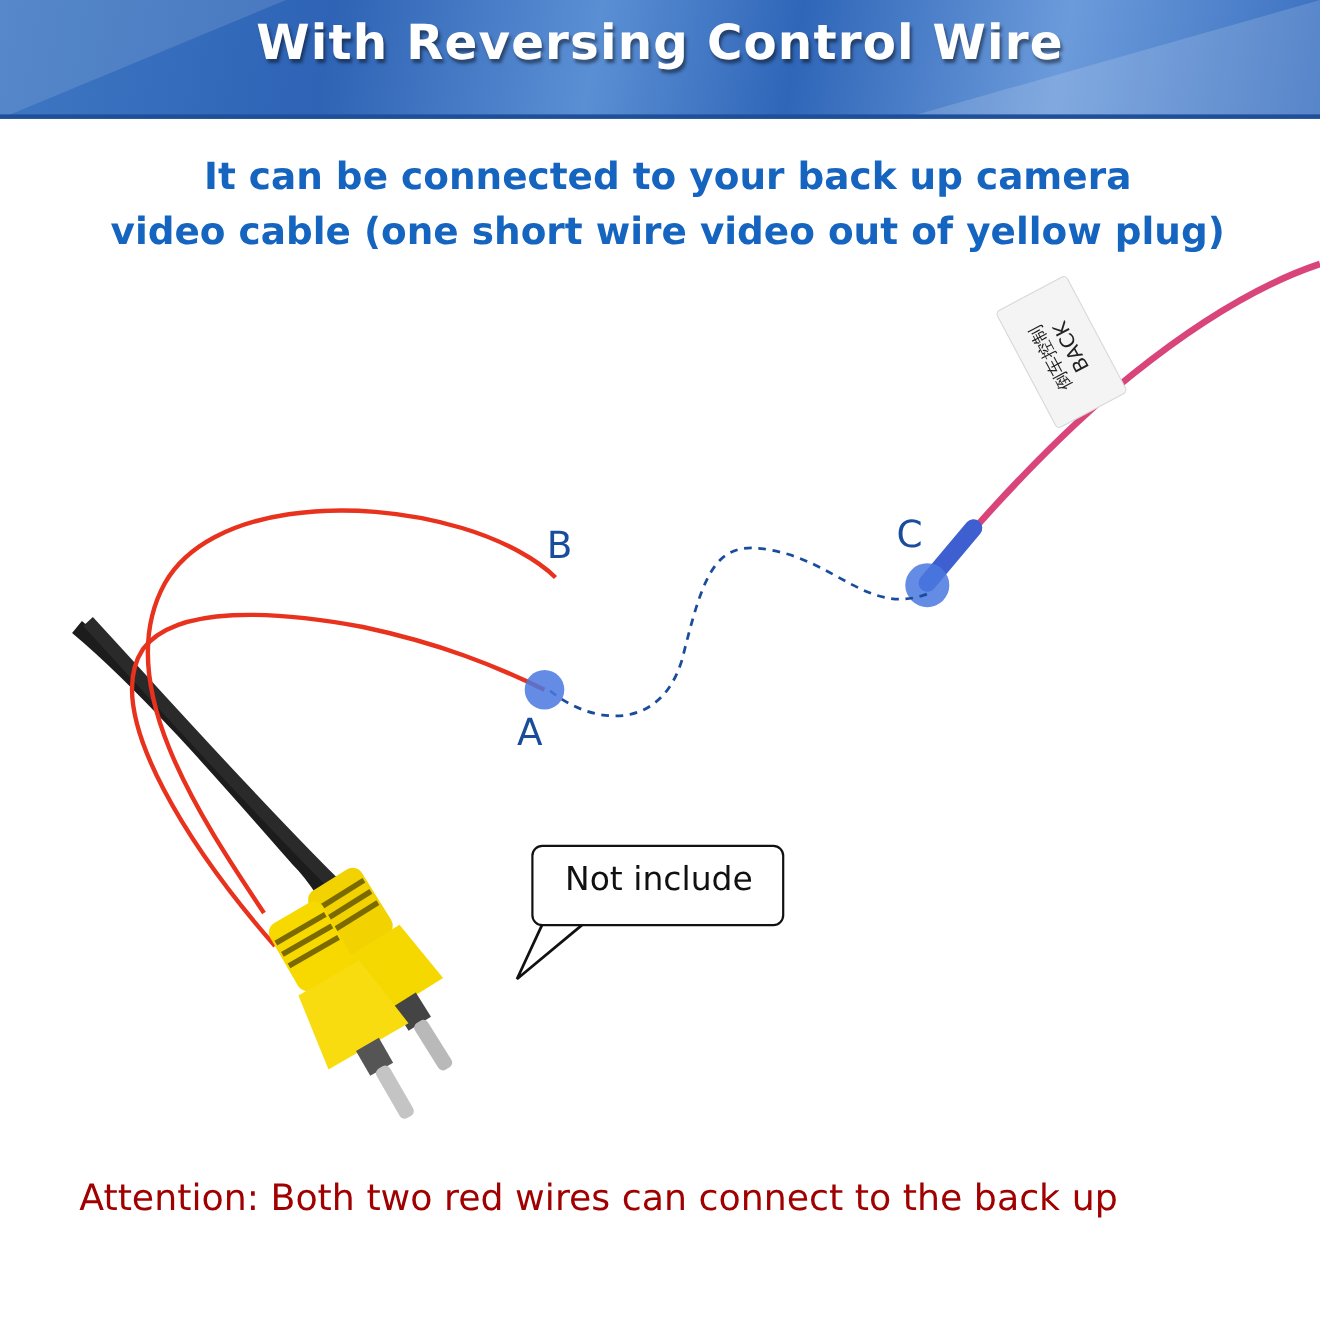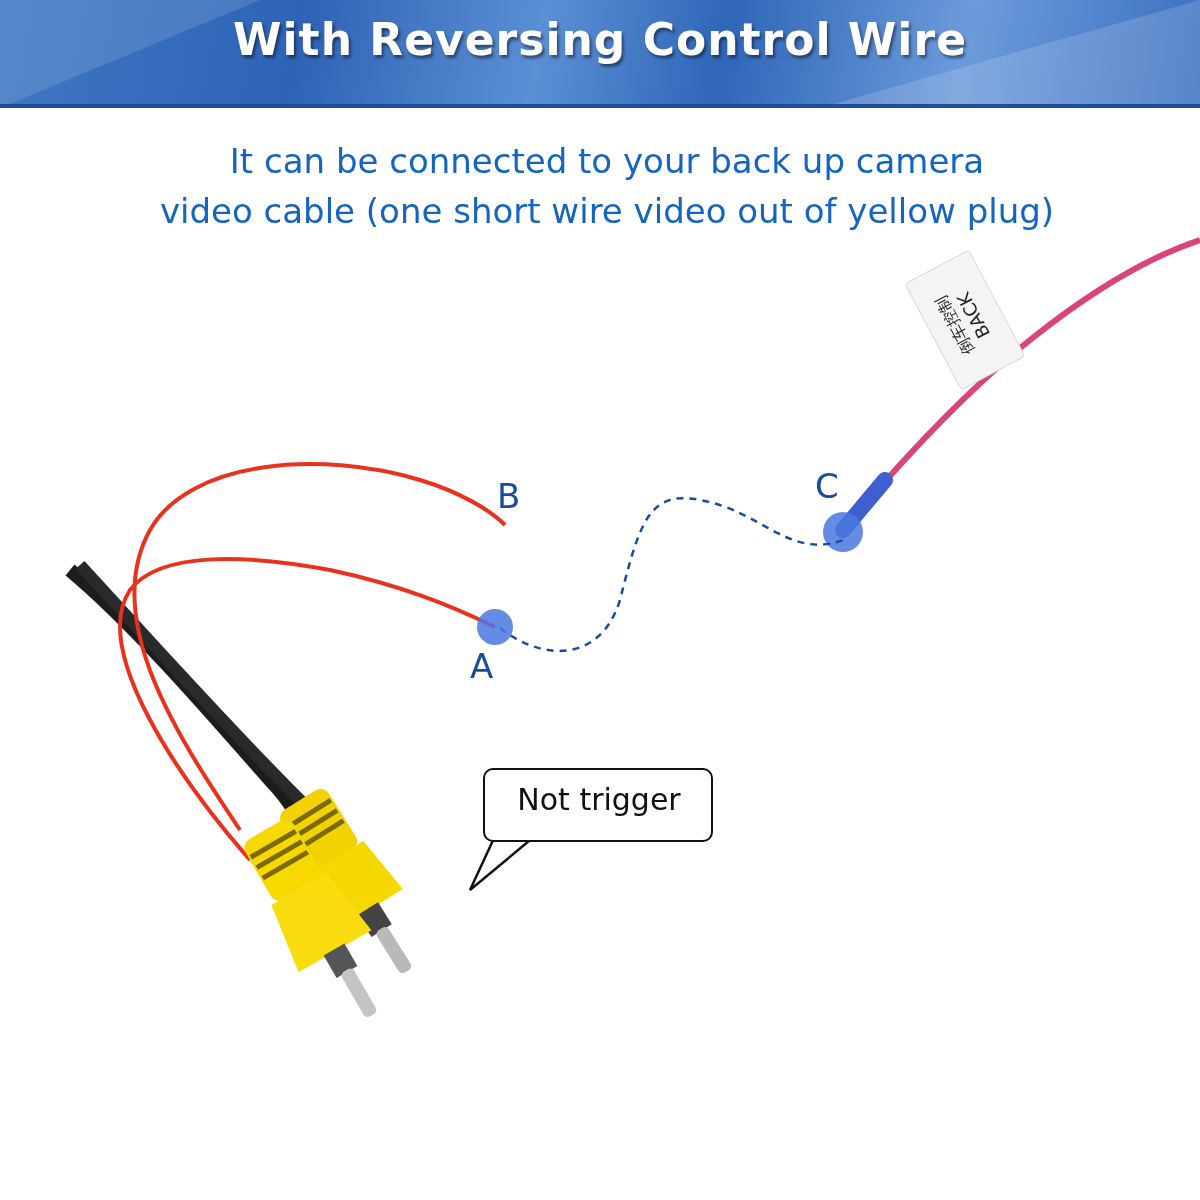--- a/index.html
+++ b/index.html
@@ -4,21 +4,21 @@
 <style>
   html,body{margin:0;padding:0;background:#fff;}
   body{width:1200px;height:1200px;position:relative;overflow:hidden;font-family:"DejaVu Sans",sans-serif;}
   .banner{position:absolute;left:0;top:0;width:1200px;height:108px;
     background:linear-gradient(100deg,#3f78c4 0%,#2e63b5 25%,#5b8fd4 45%,#2f66b8 60%,#6c9bdb 80%,#3a70c0 100%);}
   .banner-shard1{position:absolute;left:0;top:0;width:0;height:0;border-left:260px solid rgba(255,255,255,0.12);border-bottom:108px solid transparent;}
   .banner-shard2{position:absolute;left:820px;top:0;width:0;height:0;border-right:380px solid rgba(255,255,255,0.15);border-top:108px solid transparent;}
   .banner-line{position:absolute;left:0;top:104px;width:1200px;height:4px;background:#1f4f99;}
   .banner-title{position:absolute;left:0;top:14px;width:1200px;text-align:center;color:#fff;font-family:"DejaVu Sans",sans-serif;font-weight:bold;font-size:44px;letter-spacing:1px;text-shadow:2px 3px 3px rgba(0,0,0,0.45);}
   .subtitle{position:absolute;top:136px;left:0;width:1200px;text-align:center;color:#1565c0;font-family:"DejaVu Sans",sans-serif;font-size:34px;line-height:50px;}
-  .subtitle .l1{padding-left:14px;display:block;}
+  .subtitle .l1{padding-left:14px;display:block;font-weight:bold;}
   .attention{position:absolute;top:1062px;left:72px;width:1100px;color:#a00000;font-family:"DejaVu Sans",sans-serif;font-size:33px;line-height:54px;}
   .bubble{position:absolute;left:483px;top:768px;width:226px;height:70px;border:2.5px solid #111;border-radius:10px;background:#fff;}
   .bubble-text{position:absolute;left:483px;top:782px;width:232px;text-align:center;font-family:"DejaVu Sans",sans-serif;font-size:30px;color:#111;}
   .lbl{position:absolute;color:#1a4c9c;font-family:"DejaVu Sans",sans-serif;font-size:34px;}
   svg.scene{position:absolute;left:0;top:0;}
   .tag-text{font-family:"DejaVu Sans",sans-serif;}
 </style>
 </head>
 <body>
 
@@ -74,20 +74,21 @@
     <rect x="-26" y="38" width="52" height="5" fill="#7a6a00"></rect>
     <path d="M-32 68 L32 68 L42 140 L-42 140 Z" fill="#f9dc10"></path>
     <rect x="-12" y="138" width="24" height="26" fill="#555"></rect>
     <rect x="-7" y="162" width="14" height="52" rx="5" fill="#c4c4c4"></rect>
   </g>
 
   <path d="M495 836 L470 890 L535 836" stroke="#111" stroke-width="2.5" fill="#fff"></path>
 </svg>
 
 <div class="bubble"></div>
-<div class="bubble-text">Not trigger</div>
+<div class="bubble-text">Not include</div>
 
 <div class="lbl" style="left:497px;top:476px;">B</div>
 <div class="lbl" style="left:470px;top:646px;">A</div>
 <div class="lbl" style="left:815px;top:466px;">C</div>
 
 <div class="attention">
+  <div>Attention: Both two red wires can connect to the back up</div>
 </div>
 
 </body></html>

